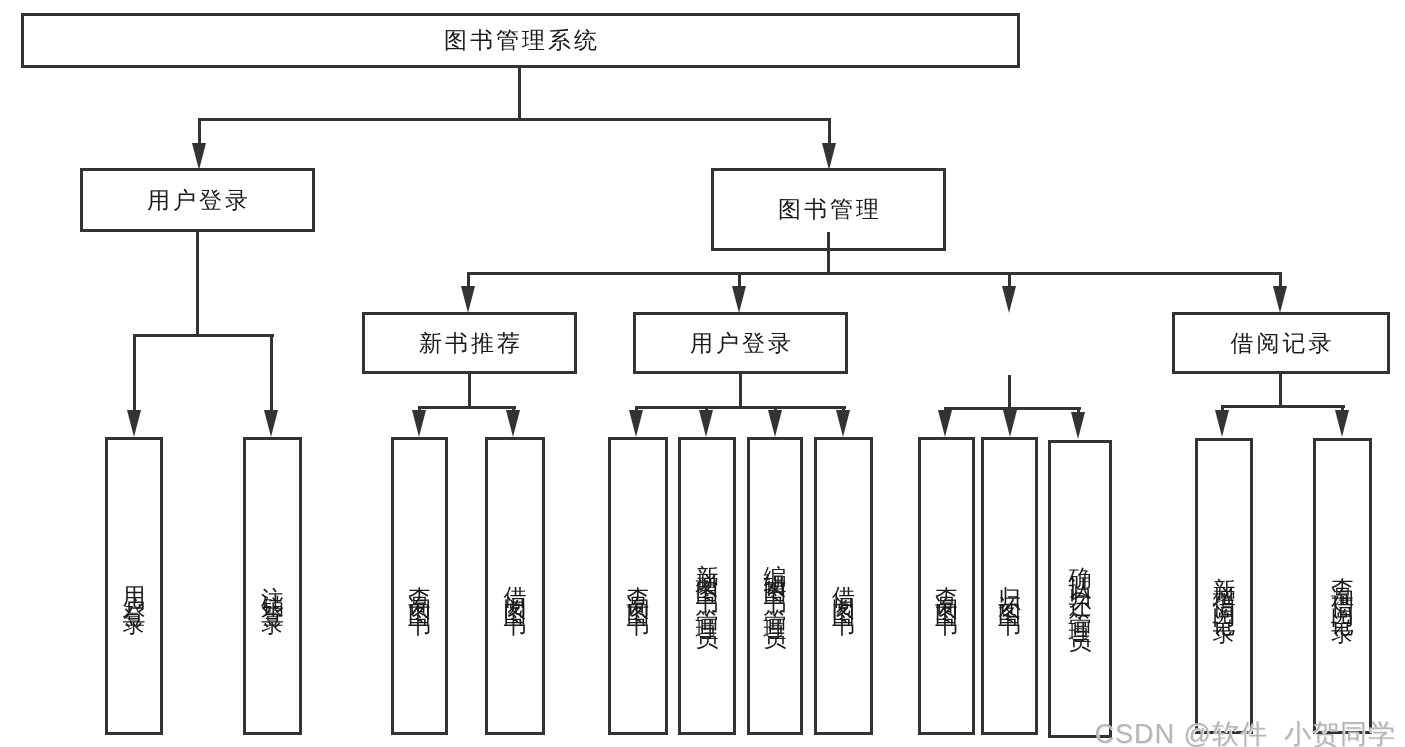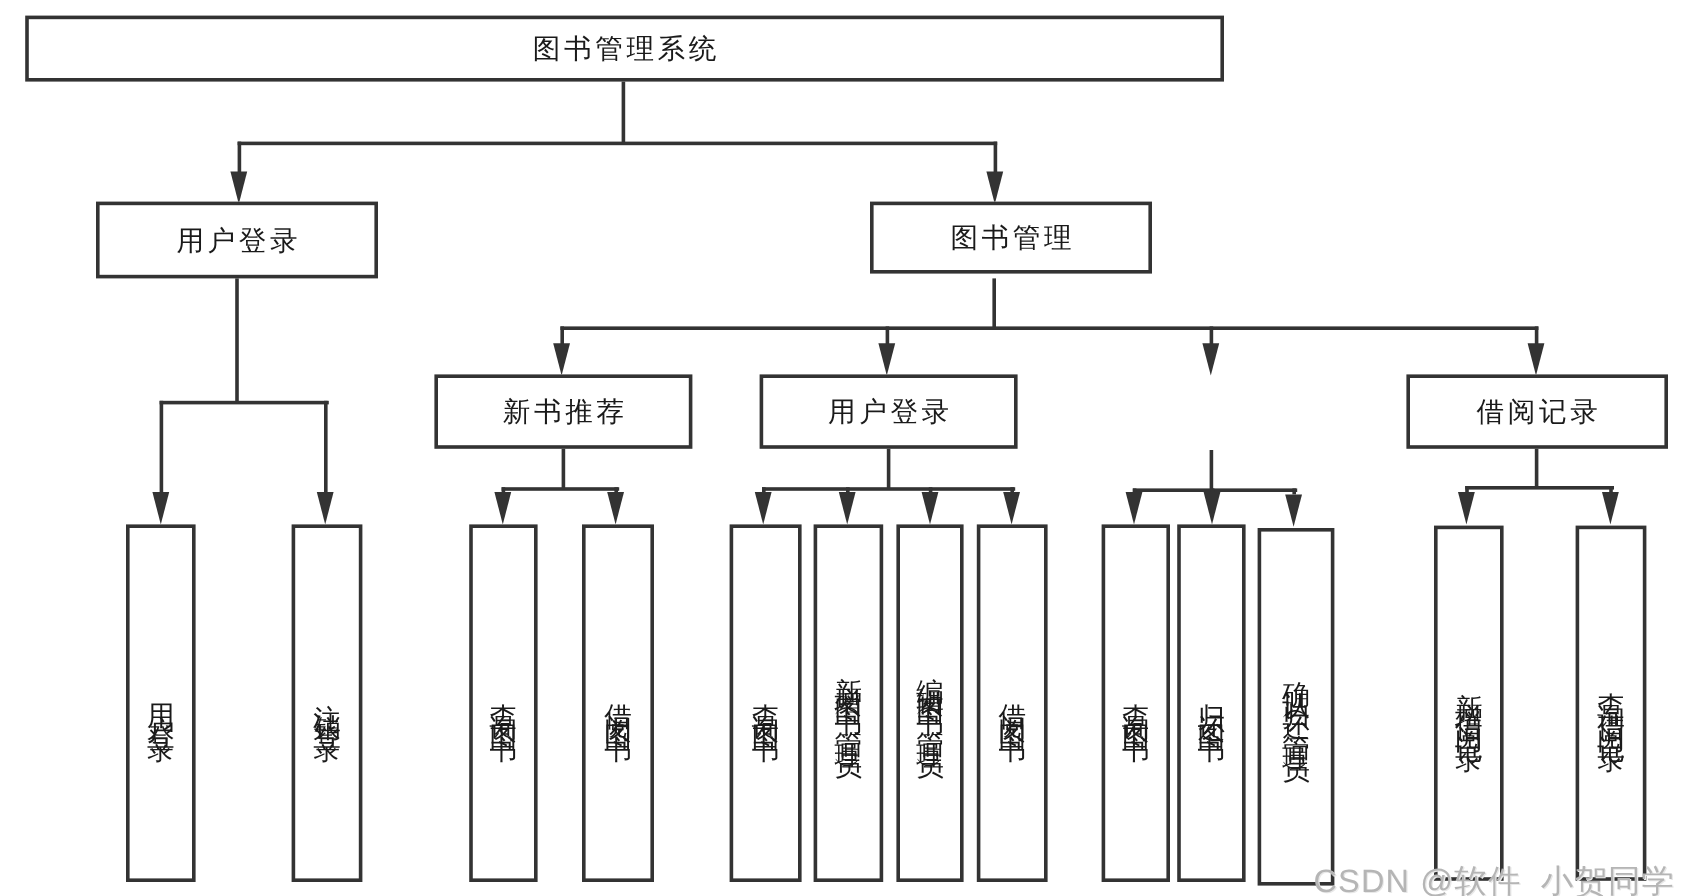--- a/index.html
+++ b/index.html
@@ -77,21 +77,21 @@
   <div class="line" style="left:198px; top:118px; width:633px; height:3px;"></div>
   <div class="line" style="left:198px; top:118px; width:3px; height:28px;"></div>
   <div class="arrowhead" style="left:192px; top:143px;"></div>
   <div class="line" style="left:828px; top:118px; width:3px; height:28px;"></div>
   <div class="arrowhead" style="left:822px; top:143px;"></div>
 
   <div class="box" style="left:80px; top:168px; width:235px; height:64px;">
     <span class="hlabel">用户登录</span>
   </div>
 
-  <div class="box" style="left:711px; top:168px; width:235px; height:60px;margin-left:14px;">
+  <div class="box" style="left:711px; top:168px; width:235px; height:83px;">
     <span class="hlabel">图书管理</span>
   </div>
 
   <div class="line" style="left:196px; top:232px; width:3px; height:103px;"></div>
   <div class="line" style="left:133px; top:334px; width:141px; height:3px;"></div>
   <div class="line" style="left:133px; top:334px; width:3px; height:77px;"></div>
   <div class="arrowhead" style="left:127px; top:410px;"></div>
   <div class="line" style="left:270px; top:334px; width:3px; height:77px;"></div>
   <div class="arrowhead" style="left:264px; top:410px;"></div>
 

